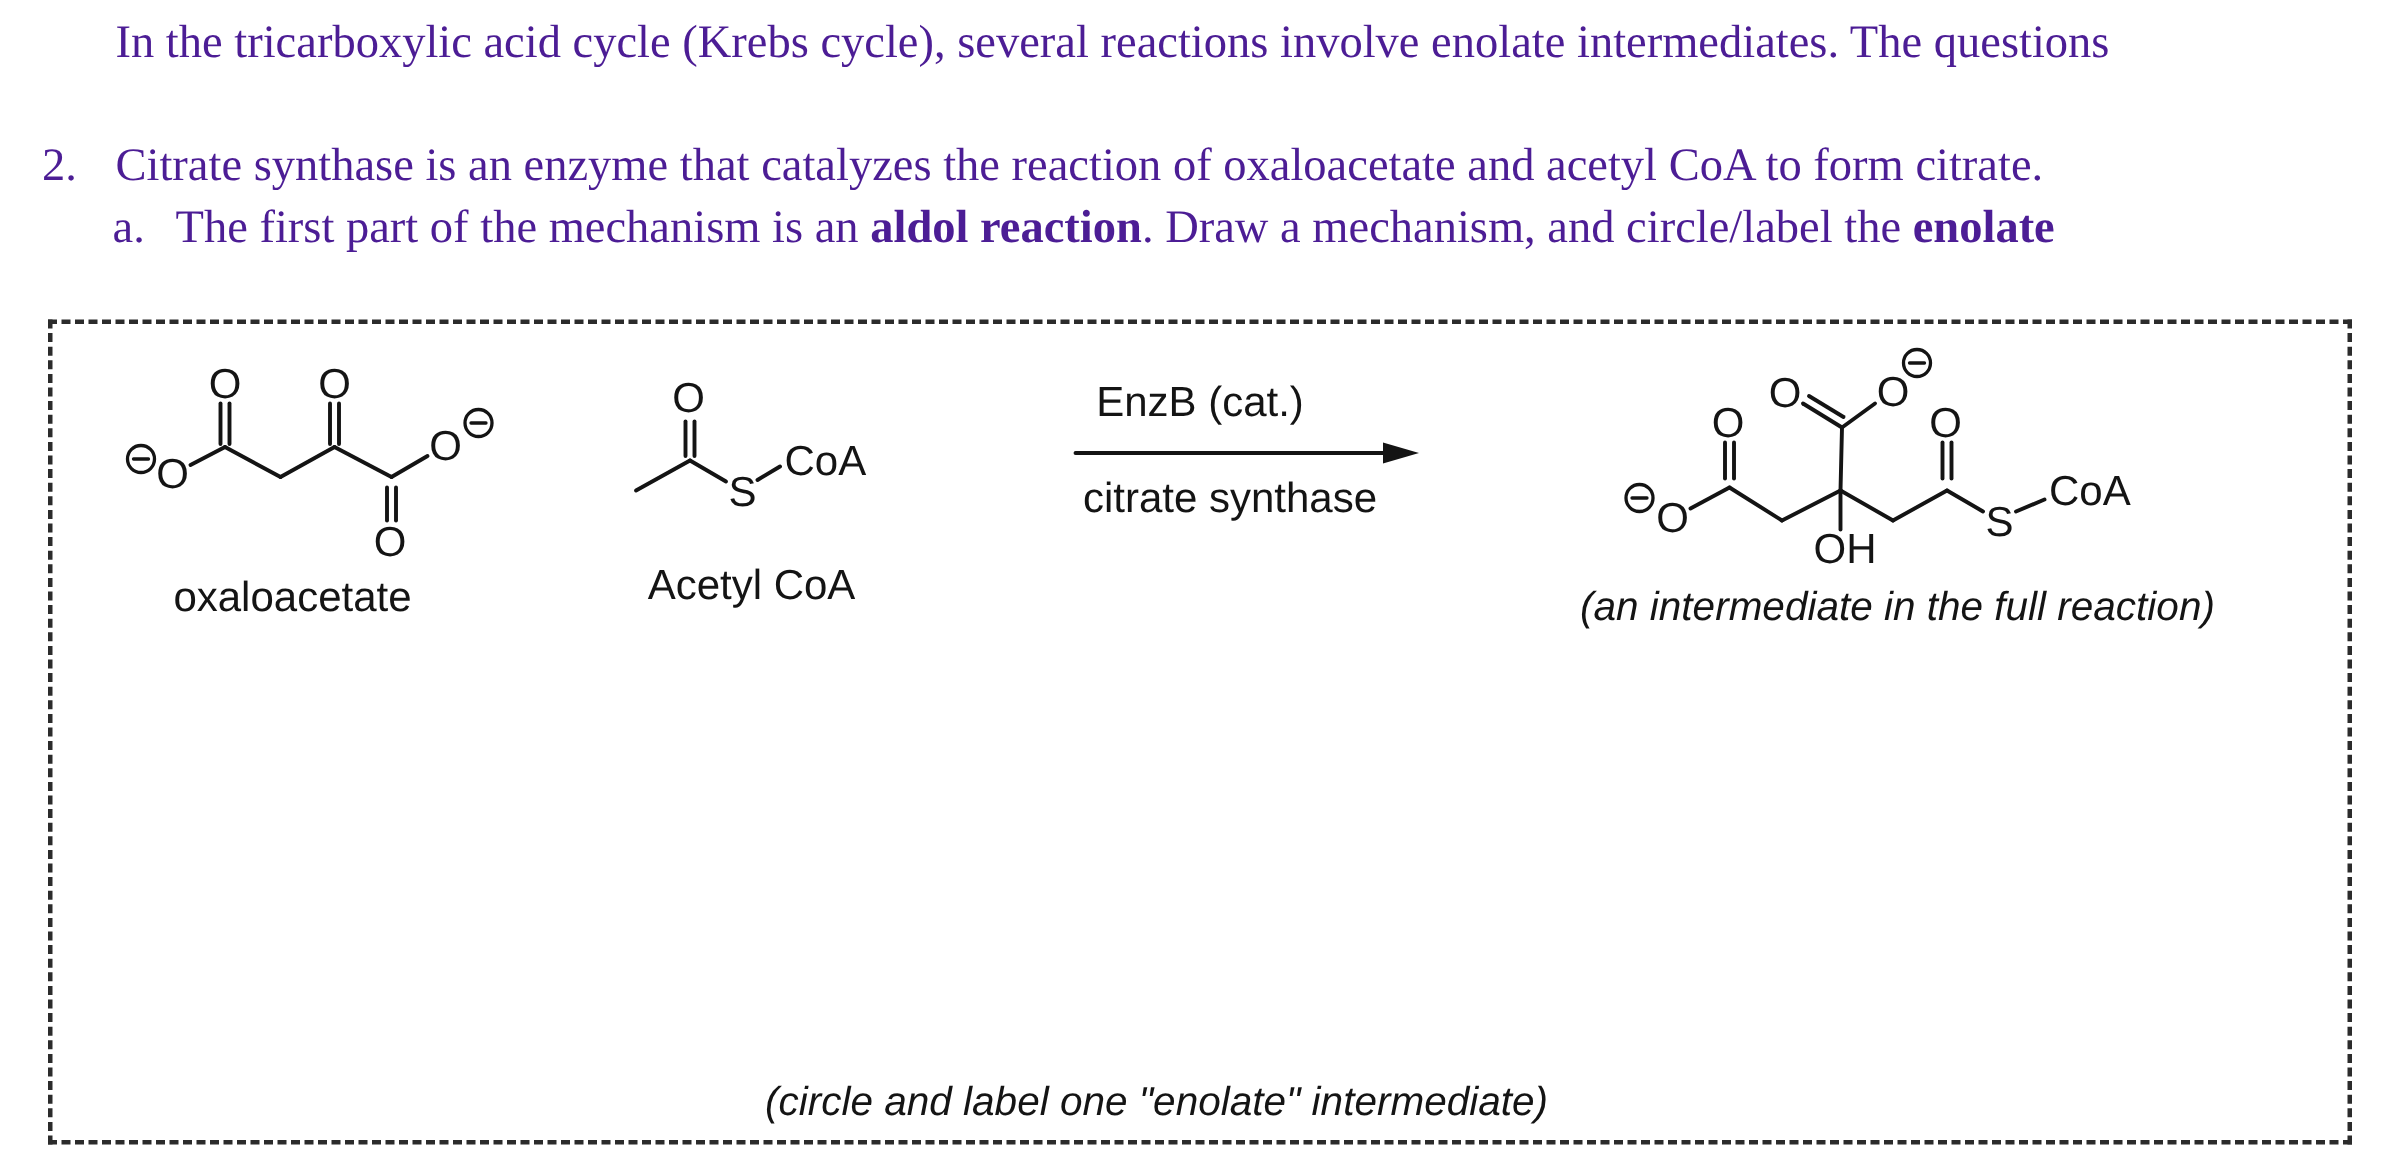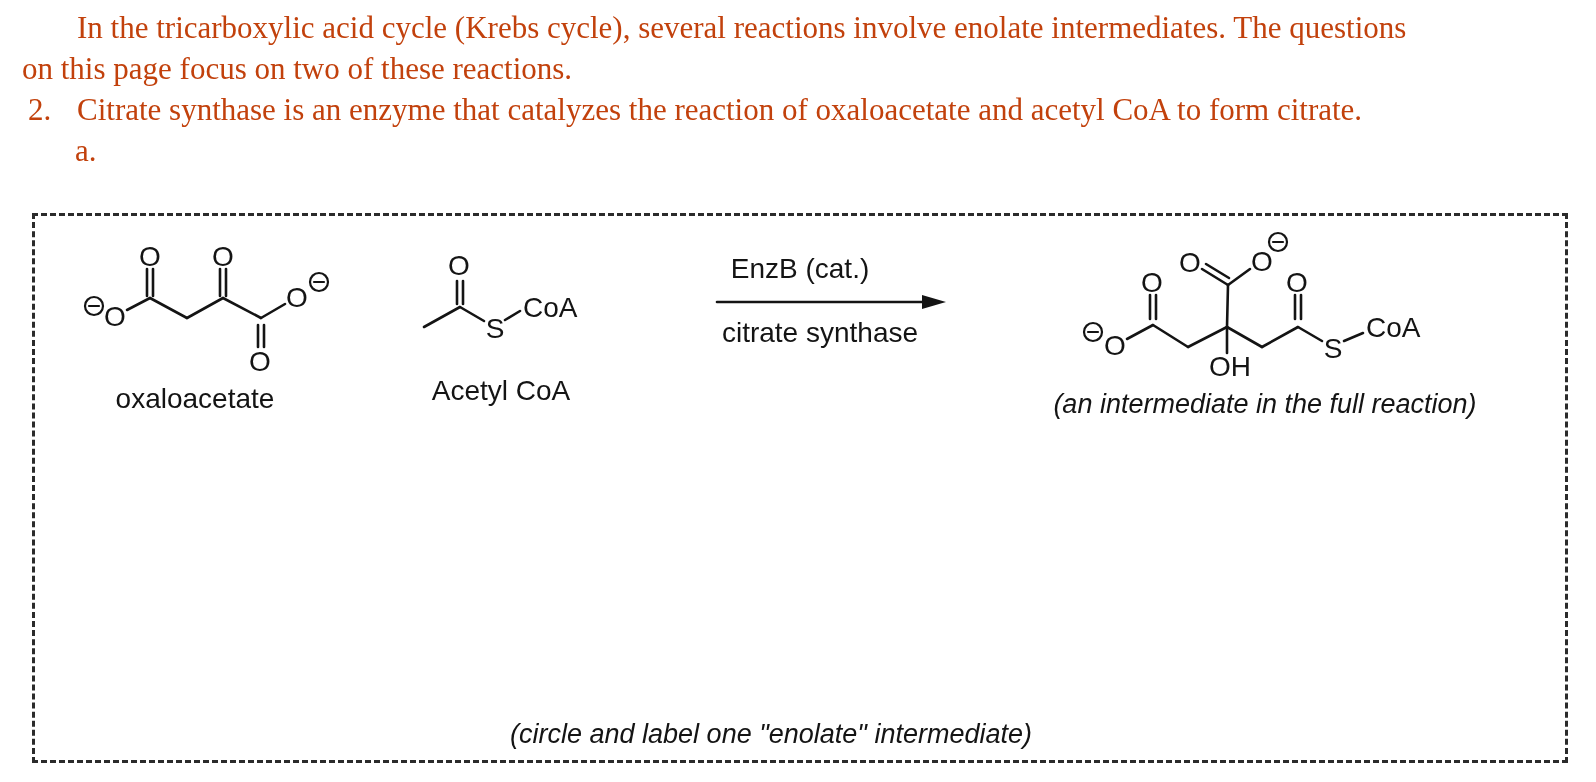--- a/index.html
+++ b/index.html
@@ -1,18 +1,18 @@
 <!DOCTYPE html>
 <html><head>
 <meta charset="utf-8">
 <style>
   html,body { margin:0; padding:0; background:#ffffff; }
   .page {
     position:relative; width:1596px; height:782px; background:#ffffff;
-    font-family:"Liberation Serif","DejaVu Serif",serif; color:#c2410c;
+    font-family:"Liberation Serif","DejaVu Serif",serif; color:#4c1d95;
     overflow:hidden;
     text-align:center;
   }
   .tline { position:absolute; white-space:nowrap; font-size:31px; line-height:36px; }
   .tline .b { font-weight:700; }
   .answer-box {
     position:absolute; left:32px; top:213px; width:1536px; height:550px;
     border:3px dashed #2b2b2b; box-sizing:border-box; background:transparent;
   }
   .scheme-svg { position:absolute; left:0; top:0; width:1596px; height:782px; }
@@ -37,26 +37,26 @@
     font-style:italic; fill:#141414; text-anchor:middle; dominant-baseline:central;
   }
   .arrowhead { fill:#141414; stroke:none; }
 </style>
 </head>
 <body>
 
 <div class="page">
 
   <div class="tline" style="left:77px; top:10px;">In the tricarboxylic acid cycle (Krebs cycle), several reactions involve enolate intermediates. The questions</div>
-  <div class="tline" style="left:22px; top:51px;">on this page focus on two of these reactions.</div>
 
   <div class="tline" style="left:28px; top:92px;">2.</div>
   <div class="tline" style="left:77px; top:92px;">Citrate synthase is an enzyme that catalyzes the reaction of oxaloacetate and acetyl CoA to form citrate.</div>
 
   <div class="tline" style="left:75px; top:133px;">a.</div>
+  <div class="tline" style="left:117px; top:133px;"><span>The first part of the mechanism is an </span><span class="b">aldol reaction</span><span>. Draw a mechanism, and circle/label the </span><span class="b">enolate</span></div>
 
   <div class="answer-box"></div>
 
   <svg class="scheme-svg" viewBox="0 0 1596 782">
 
     <g>
       <g>
         <line class="bond" x1="150" y1="298" x2="127" y2="310"></line>
         <line class="bond" x1="147" y1="269" x2="147" y2="296"></line>
         <line class="bond" x1="153" y1="269" x2="153" y2="296"></line>

